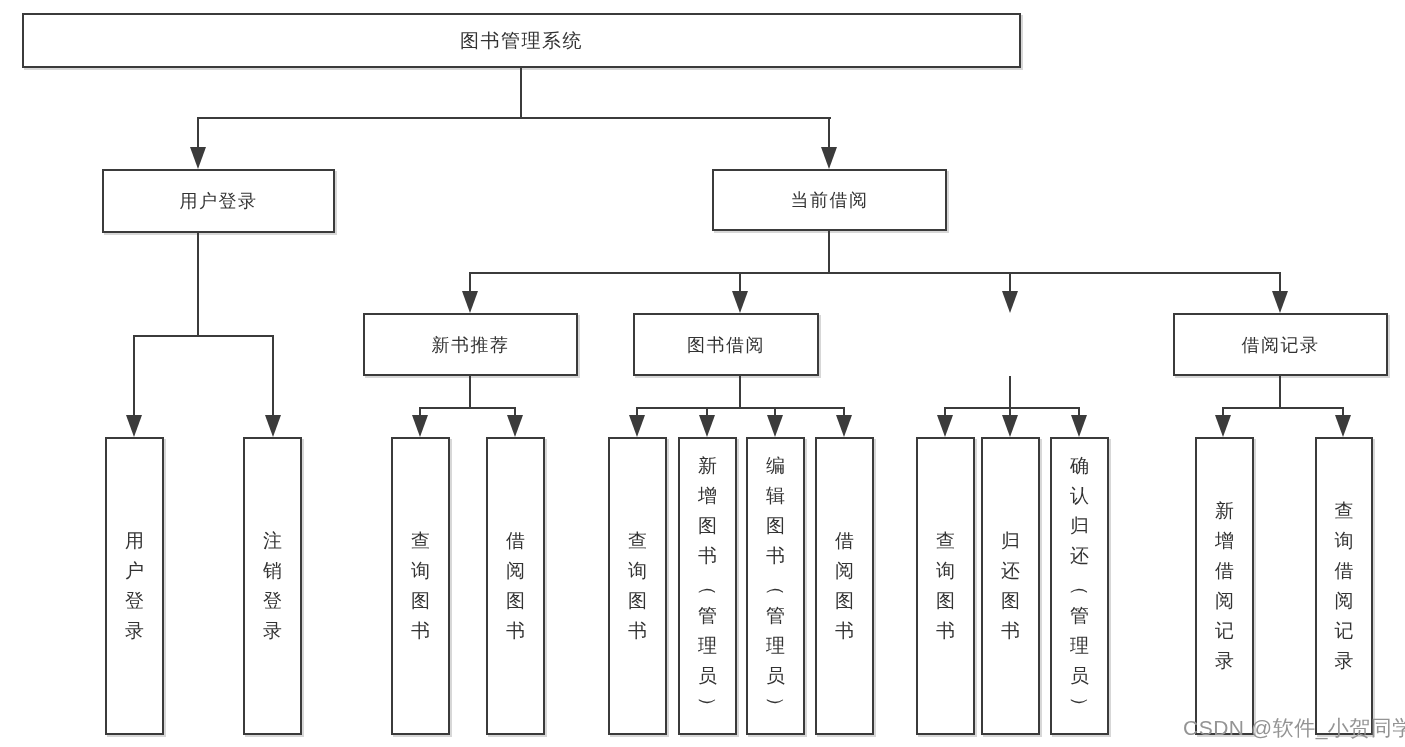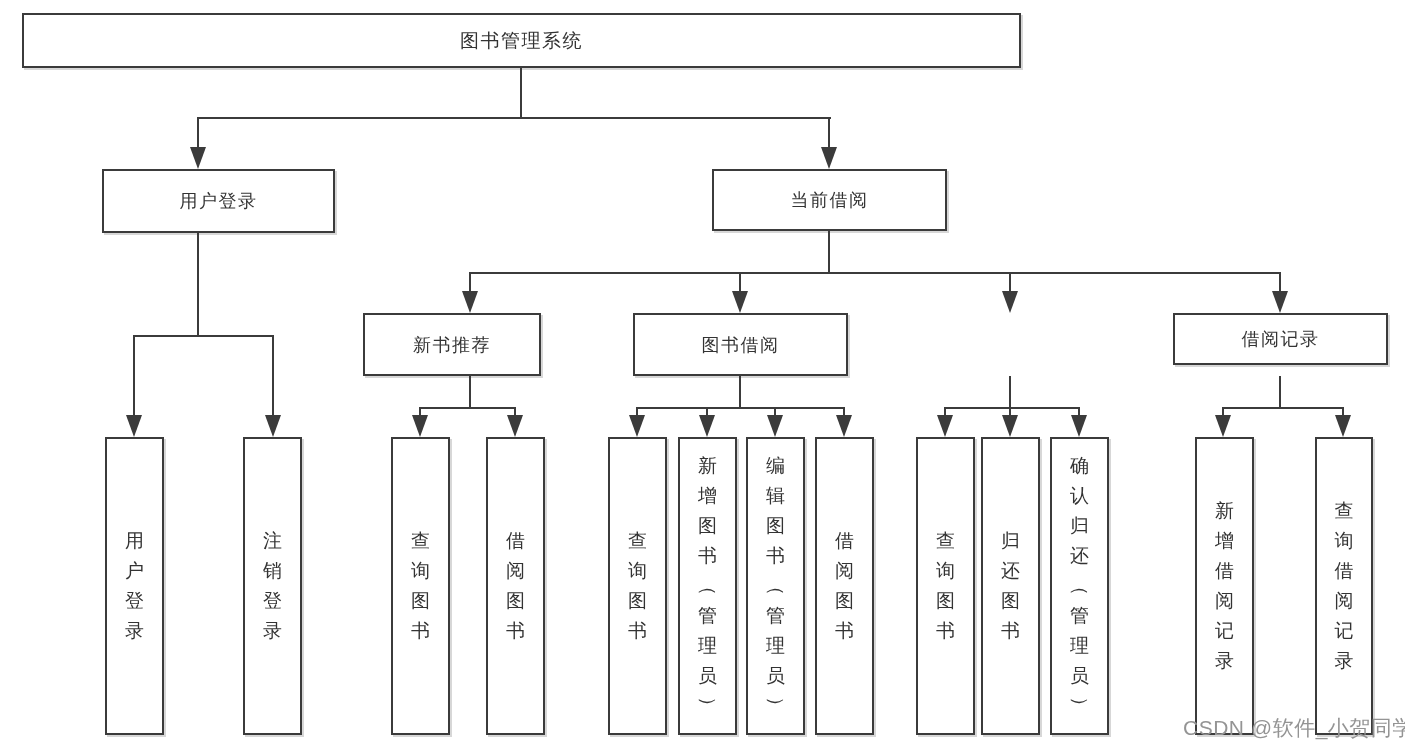--- a/index.html
+++ b/index.html
@@ -85,27 +85,27 @@
   <div class="hline" style="left:470px;top:272px;width:811px;"></div>
   <div class="vline" style="left:469px;top:272px;height:20px;"></div>
   <div class="ah" style="left:462px;top:291px;"></div>
   <div class="vline" style="left:739px;top:272px;height:20px;"></div>
   <div class="ah" style="left:732px;top:291px;"></div>
   <div class="vline" style="left:1009px;top:272px;height:20px;"></div>
   <div class="ah" style="left:1002px;top:291px;"></div>
   <div class="vline" style="left:1279px;top:272px;height:20px;"></div>
   <div class="ah" style="left:1272px;top:291px;"></div>
 
-  <div class="box hbox" style="left:363px;top:313px;width:178px;height:63px;">
+  <div class="box hbox" style="left:363px;top:313px;width:215px;height:63px;">
     <span>新书推荐</span>
   </div>
-  <div class="box hbox" style="left:633px;top:313px;width:215px;height:63px;">
+  <div class="box hbox" style="left:633px;top:313px;width:186px;height:63px;">
     <span>图书借阅</span>
   </div>
-  <div class="box hbox" style="left:1173px;top:313px;width:215px;height:52px;">
+  <div class="box hbox" style="left:1173px;top:313px;width:215px;height:63px;">
     <span>借阅记录</span>
   </div>
 
   <div class="vline" style="left:469px;top:376px;height:31px;"></div>
   <div class="hline" style="left:420px;top:407px;width:96px;"></div>
   <div class="vline" style="left:419px;top:407px;height:9px;"></div>
   <div class="ah" style="left:412px;top:415px;"></div>
   <div class="vline" style="left:514px;top:407px;height:9px;"></div>
   <div class="ah" style="left:507px;top:415px;"></div>
 

